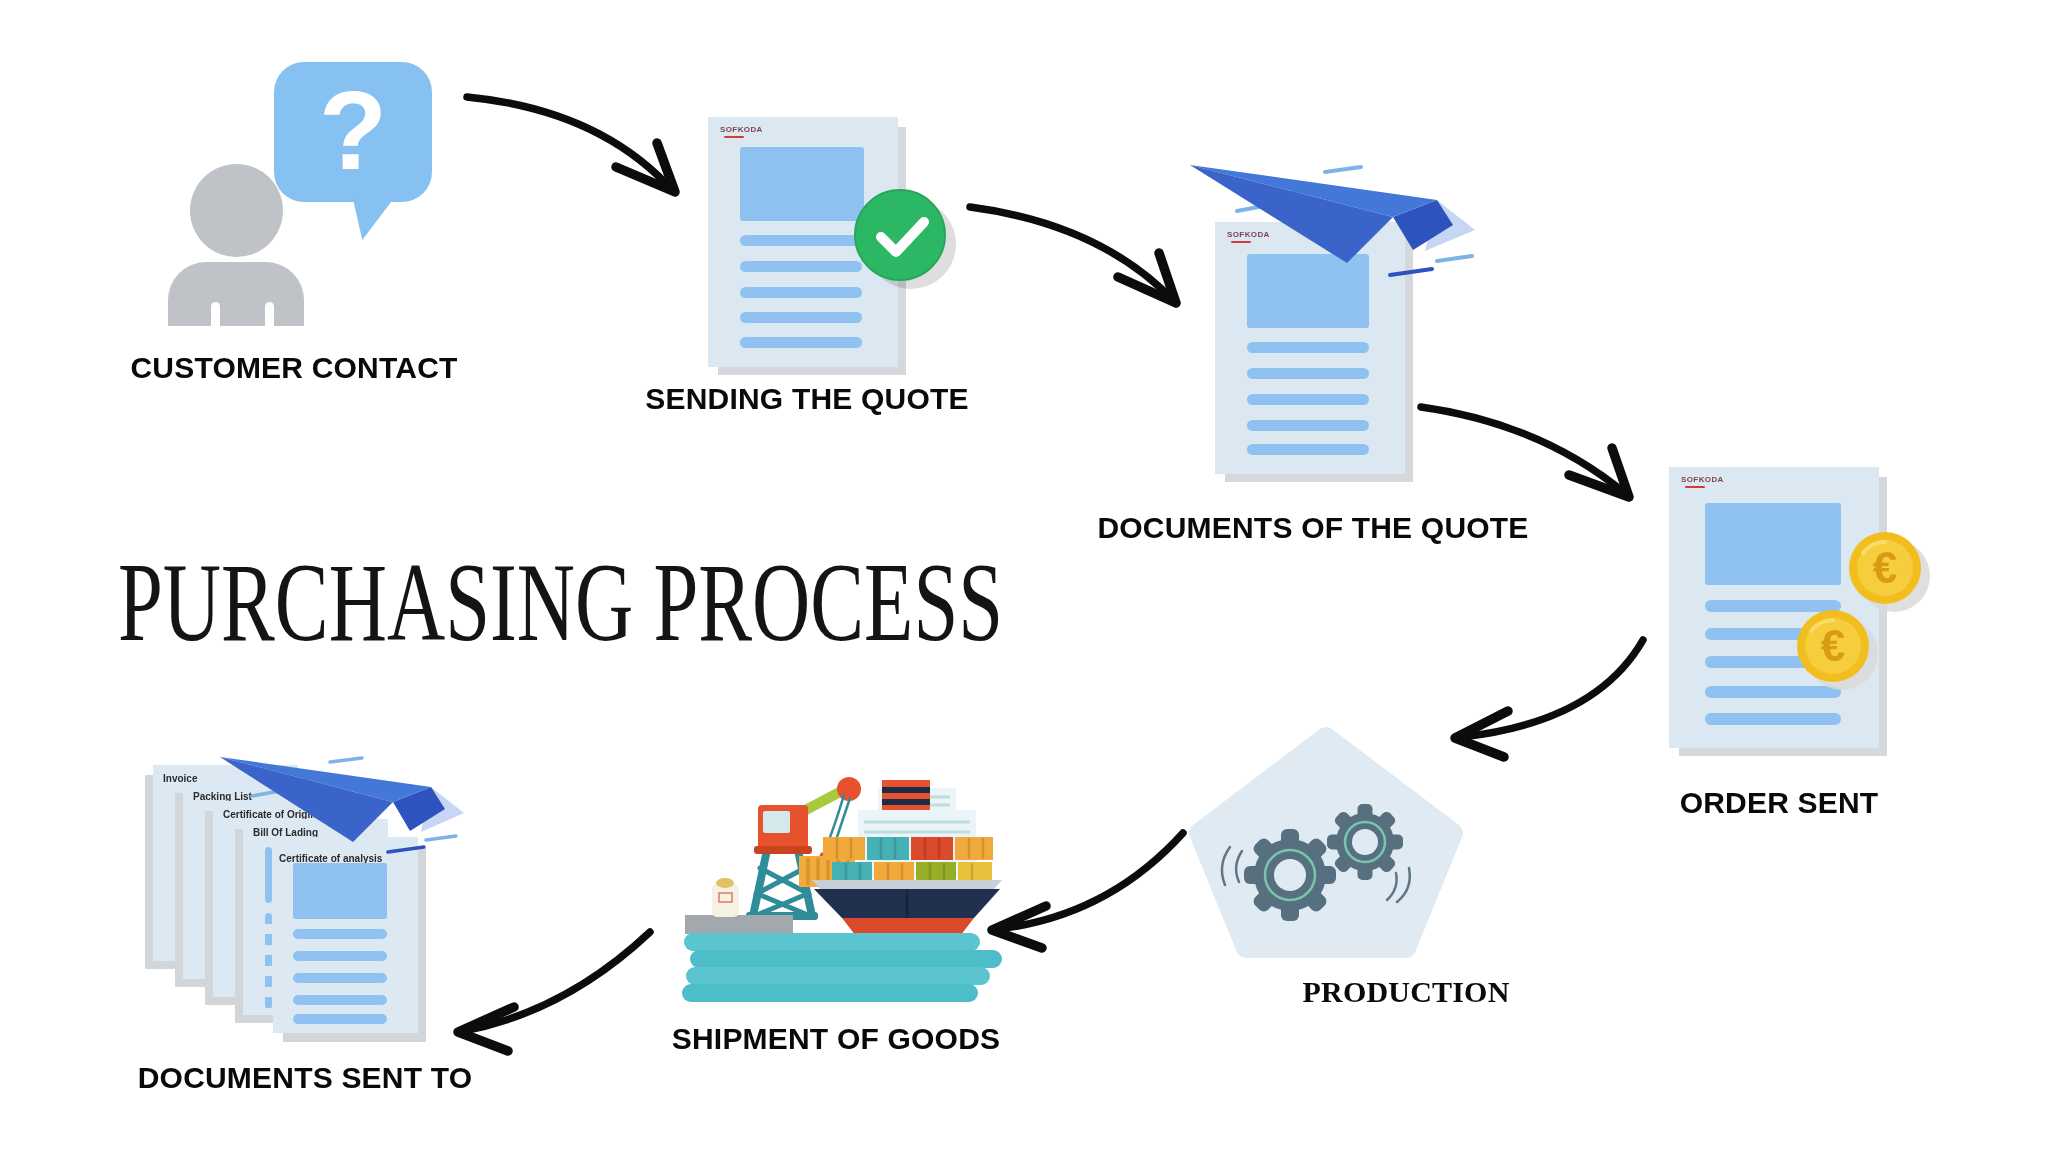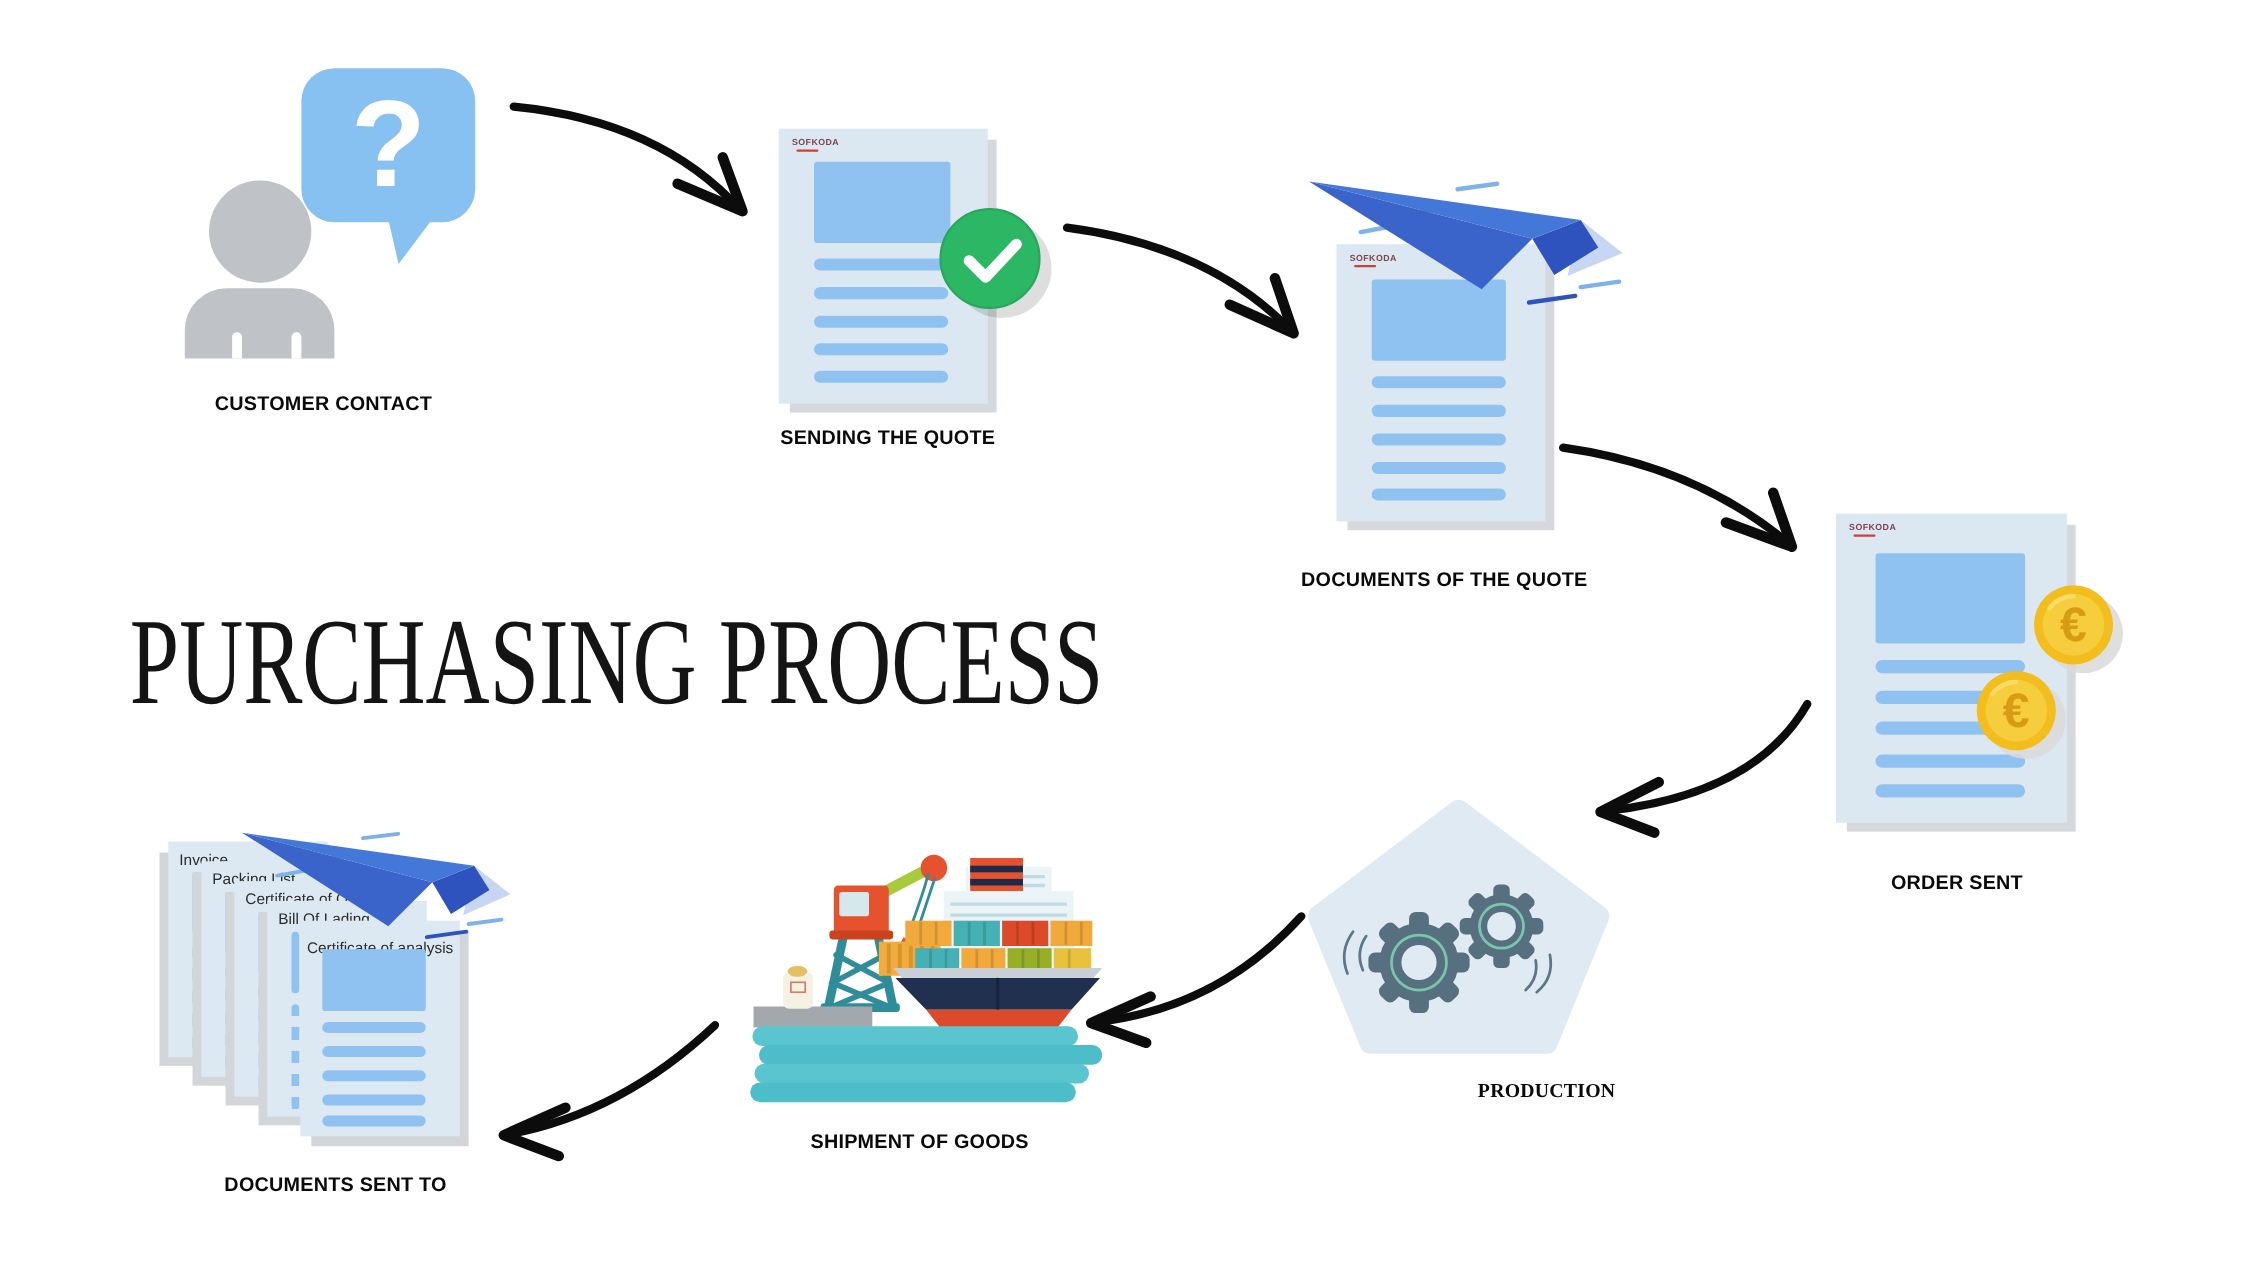--- a/index.html
+++ b/index.html
@@ -5,21 +5,21 @@
   html,body{margin:0;padding:0;background:#ffffff;}
   .canvas{position:relative;width:2048px;height:1151px;background:#ffffff;overflow:hidden;
           font-family:"Liberation Sans",sans-serif;}
   svg{position:absolute;overflow:visible;}
 
   .page-title{position:absolute;left:118px;top:552px;white-space:nowrap;
     font-family:"Liberation Serif",serif;font-weight:400;font-size:112px;color:#141414;
     letter-spacing:0px;transform:scaleX(0.72);transform-origin:left top;line-height:100px;}
 
   .step-label{position:absolute;transform:translateX(-50%);white-space:nowrap;text-align:left;
-    font-weight:700;font-size:18px;color:#0a0a0a;letter-spacing:.2px;line-height:37px;}
+    font-weight:700;font-size:30px;color:#0a0a0a;letter-spacing:.2px;line-height:37px;}
 
   
   .bubble{position:absolute;left:274px;top:62px;width:158px;height:140px;border-radius:30px;
     background:#87c1f2;text-align:center;}
   .bubble .qm{font-weight:800;font-size:112px;line-height:138px;color:#ffffff;}
   .bubble-tail{position:absolute;left:350px;top:198px;width:44px;height:42px;background:#87c1f2;
     clip-path:polygon(6% 0,100% 0,28% 100%);}
   .head{position:absolute;left:190px;top:164px;width:93px;height:93px;border-radius:50%;background:#bfc3c7;}
   .body{position:absolute;left:168px;top:262px;width:136px;height:64px;background:#bfc3c7;
     border-radius:38px 38px 0 0;}
@@ -28,21 +28,21 @@
   
   .doc{position:absolute;background:#dce8f1;box-shadow:9px 9px 0 -1px rgba(185,190,196,.6);}
   .doc .hero{position:absolute;background:#8fc2f1;border-radius:3px;}
   .doc .dline{position:absolute;background:#8fc2f1;border-radius:6px;}
   .logo{position:absolute;left:12px;top:8px;font-weight:700;font-size:8px;color:#7e4350;letter-spacing:.4px;}
   .logo::after{content:"";display:block;width:20px;height:2px;background:#d23c3c;border-radius:2px;margin:2px 0 0 4px;}
 
   
   .sdoc{position:absolute;width:145px;height:196px;background:#dde9f2;box-shadow:-9px 9px 0 -1px #d2d6d9;}
   .sdoc.front{box-shadow:9px 10px 0 -1px #d2d6d9;}
-  .sdoc .slabel{position:absolute;left:10px;top:8px;font-weight:400;font-size:14px;color:#2b2b2b;white-space:nowrap;}
+  .sdoc .slabel{position:absolute;left:10px;top:8px;font-weight:700;font-size:10px;color:#2b2b2b;white-space:nowrap;}
   .sdoc .vline{position:absolute;left:22px;top:28px;width:7px;height:56px;background:#8fc2f1;border-radius:4px;}
   .sdoc .vdots{position:absolute;left:22px;top:94px;width:7px;height:96px;border-radius:4px;
     background:repeating-linear-gradient(to bottom,#8fc2f1 0 11px,transparent 11px 21px);}
   .sdoc .hero{position:absolute;left:20px;top:26px;width:94px;height:56px;background:#8fc2f1;border-radius:2px;}
   .sdoc .dline{position:absolute;left:20px;width:94px;height:10px;background:#8fc2f1;border-radius:5px;}
 </style>
 </head>
 <body>
 
 <div class="canvas">

